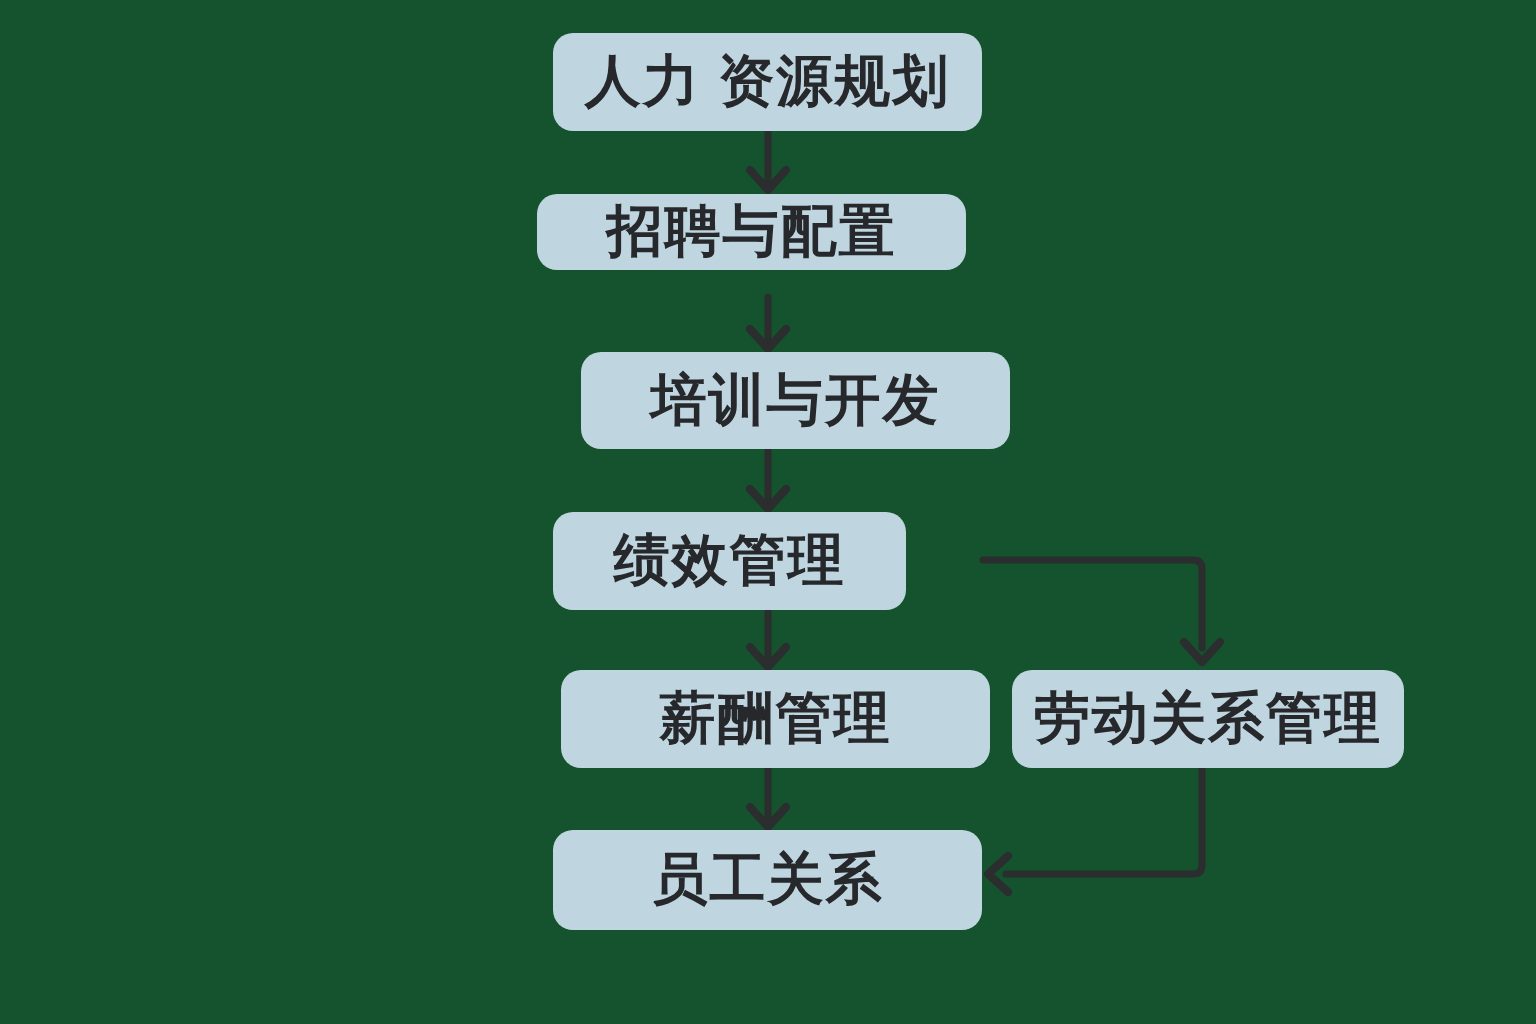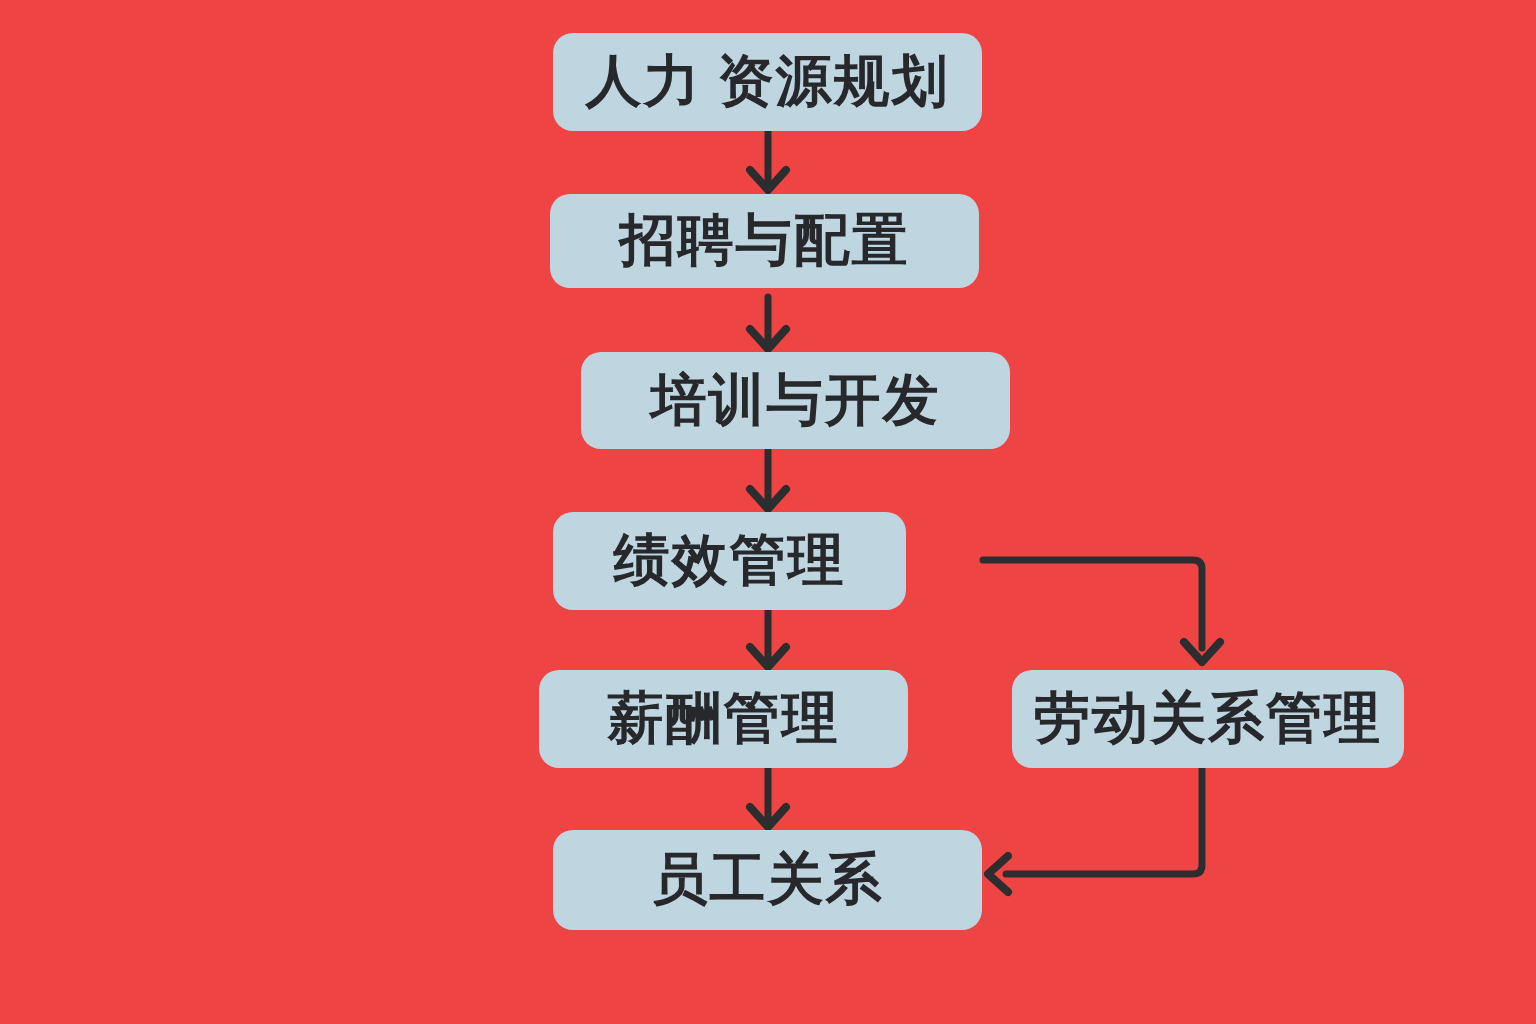--- a/index.html
+++ b/index.html
@@ -4,23 +4,23 @@
 <style>
   html, body {
     margin: 0;
     padding: 0;
     background: #e9e6df;
   }
   .canvas {
     position: relative;
     width: 1536px;
     height: 1024px;
-    background: #ef4444;
+    background: #14532d;
     overflow: hidden;
-    font-family: Liberation Serif, serif;
+    font-family: Liberation Sans, sans-serif;
   }
   svg.edges {
     position: absolute;
     left: 0;
     top: 0;
     width: 1536px;
     height: 1024px;
     pointer-events: none;
   }
   .edge-line {
@@ -44,24 +44,24 @@
     display: flex;
     align-items: center;
     justify-content: center;
     font-size: 56px;
     font-weight: bold;
     color: #26282B;
     letter-spacing: 2px;
     white-space: nowrap;
   }
   .n1 { left: 553px; top: 33px;  width: 429px; height: 98px;  }
-  .n2 { left: 550px; top: 194px; width: 429px; height: 94px; }
+  .n2 { left: 537px; top: 194px; width: 429px; height: 76px; }
   .n3 { left: 553px; top: 352px; width: 429px; height: 97px; margin-left: 28px;  }
   .n4 { left: 553px; top: 512px; width: 353px; height: 98px;  }
-  .n5 { left: 539px; top: 670px; width: 369px; height: 98px;  }
+  .n5 { left: 561px; top: 670px; width: 429px; height: 98px;  }
   .n6 { left: 553px; top: 830px; width: 429px; height: 100px; }
   .n7 { left: 1012px; top: 670px; width: 392px; height: 98px; }
 </style>
 </head>
 <body>
 
 <div class="canvas">
 
   <svg class="edges" viewBox="0 0 1536 1024" aria-hidden="true">
 

